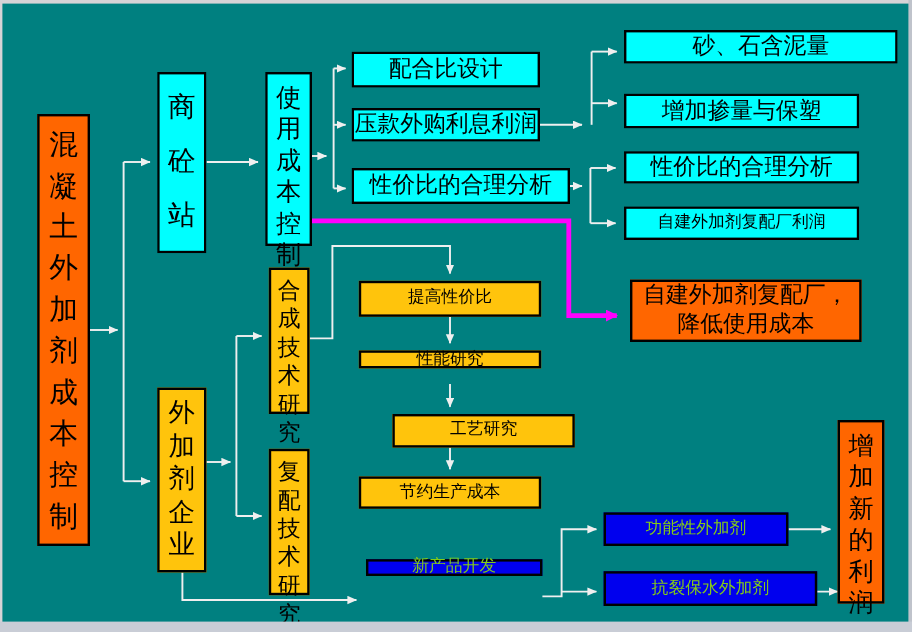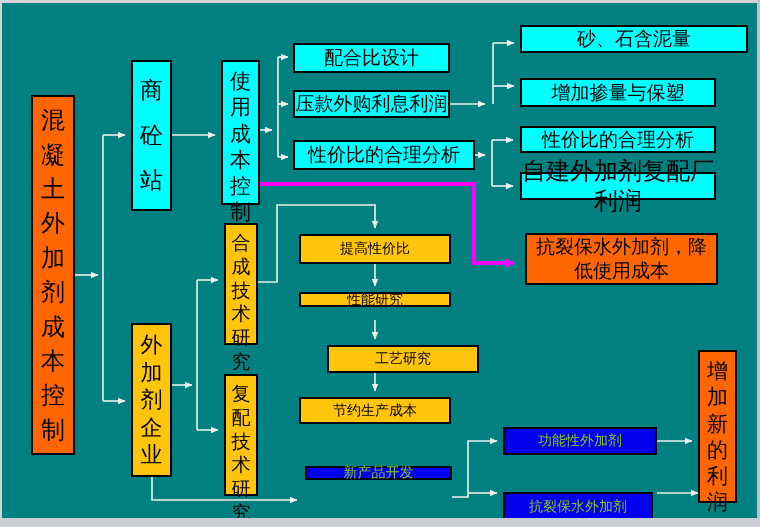--- a/index.html
+++ b/index.html
@@ -19,21 +19,21 @@
     display:flex;align-items:center;justify-content:center;
     text-align:center;color:#000;line-height:1.25;
   }
   .cyan{background:#00ffff;}
   .orange{background:#ff6600;}
   .yellow{background:#ffc40c;}
   .blue{background:#0000ee;color:#84cc16;}
   .vtext{flex-direction:column;justify-content:space-around;padding:6px 0;}
   .vtext span{display:block;}
   .h19{font-size:19px;letter-spacing:0px;}
-  .h18{font-size:24px;}
+  .h18{font-size:14px;}
   .h20{font-size:14px;}
   .wrap2{padding:2px 6px;}
 </style>
 </head>
 <body>
 
 <svg class="wires" width="760" height="527" viewBox="0 0 760 527">
   <defs>
     <marker id="aw" markerWidth="9" markerHeight="8" refX="7.5" refY="3.5" orient="auto" markerUnits="userSpaceOnUse">
       <path d="M0,0 L8,3.5 L0,7 Z" fill="#efefef"></path>
@@ -125,21 +125,21 @@
 <div class="box cyan h19" style="left:293px;top:140px;width:182px;height:30px;">性价比的合理分析</div>
 
 <div class="box cyan h19" style="left:520px;top:25px;width:228px;height:28px;">砂、石含泥量</div>
 
 <div class="box cyan h19" style="left:520px;top:78px;width:196px;height:29px;">增加掺量与保塑</div>
 
 <div class="box cyan h19" style="left:520px;top:126px;width:196px;height:27px;">性价比的合理分析</div>
 
 <div class="box cyan h18" style="left:520px;top:172px;width:196px;height:28px;">自建外加剂复配厂利润</div>
 
-<div class="box orange h19 wrap2" style="left:525px;top:233px;width:193px;height:52px;">抗裂保水外加剂，降低使用成本</div>
+<div class="box orange h19 wrap2" style="left:525px;top:233px;width:193px;height:52px;">自建外加剂复配厂，降低使用成本</div>
 
 <div class="box yellow vtext" style="left:131px;top:323px;width:41px;height:154px;font-size:22px;">
     <span>外</span>
     <span>加</span>
     <span>剂</span>
     <span>企</span>
     <span>业</span>
   </div>
 
 <div class="box yellow vtext" style="left:224px;top:223px;width:34px;height:122px;font-size:19px;">
@@ -165,21 +165,21 @@
 <div class="box yellow h20" style="left:299px;top:292px;width:152px;height:15px;">性能研究</div>
 
 <div class="box yellow h20" style="left:299px;top:345px;width:152px;height:28px;margin-left:28px;">工艺研究</div>
 
 <div class="box yellow h20" style="left:299px;top:397px;width:152px;height:27px;">节约生产成本</div>
 
 <div class="box blue h20" style="left:305px;top:466px;width:147px;height:14px;">新产品开发</div>
 
 <div class="box blue h20" style="left:503px;top:427px;width:154px;height:28px;">功能性外加剂</div>
 
-<div class="box blue h20" style="left:503px;top:492px;width:150px;height:29px;text-align:center;">抗裂保水外加剂</div>
+<div class="box blue h20" style="left:503px;top:476px;width:178px;height:29px;text-align:center;">抗裂保水外加剂</div>
 
 <div class="box orange vtext" style="left:698px;top:350px;width:39px;height:153px;font-size:21px;">
     <span>增</span>
     <span>加</span>
     <span>新</span>
     <span>的</span>
     <span>利</span>
     <span>润</span>
   </div>
 

